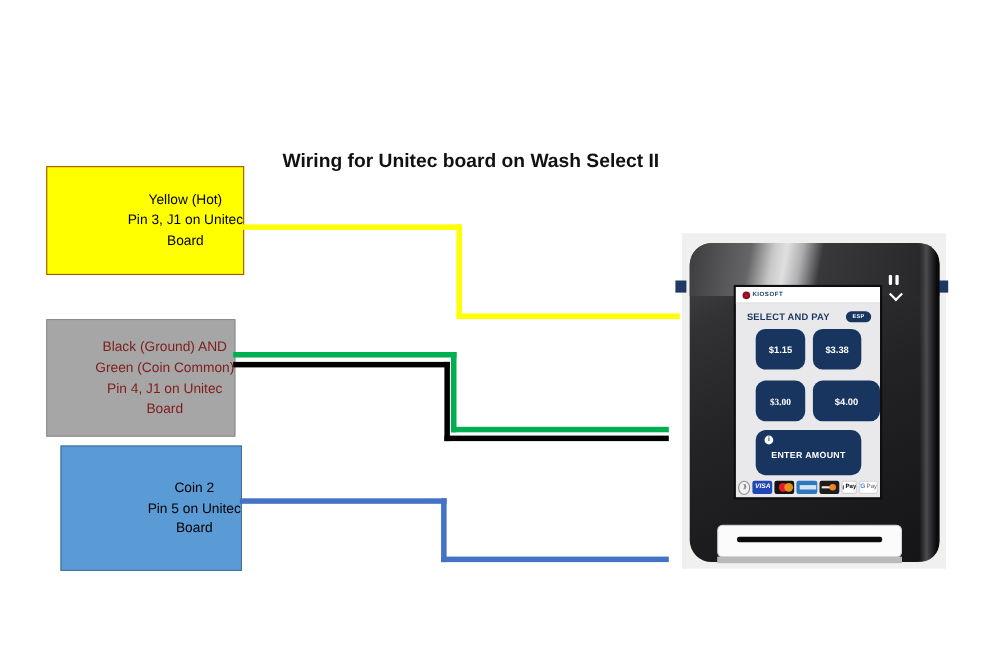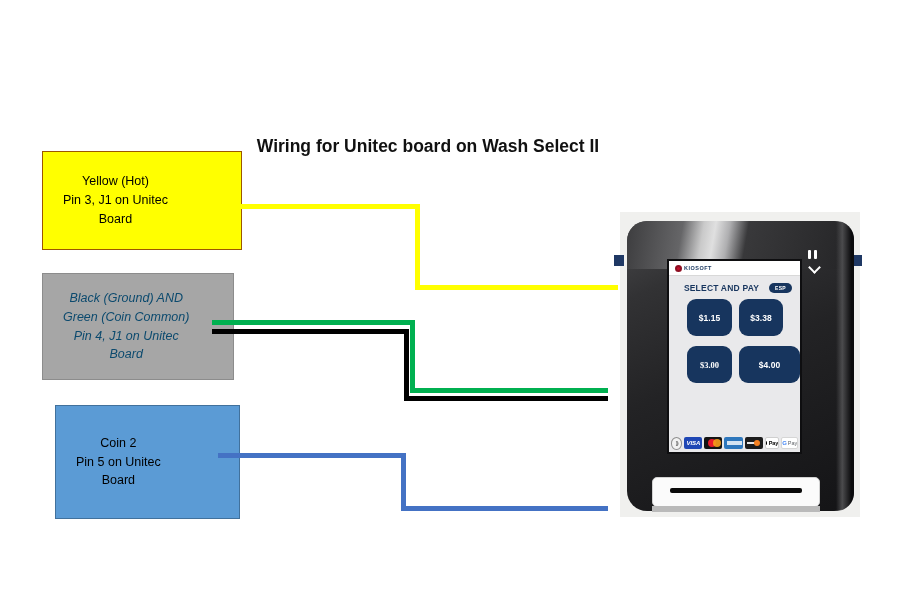--- a/index.html
+++ b/index.html
@@ -4,26 +4,26 @@
 <style>
   html,body{margin:0;padding:0;background:#ffffff;}
   #canvas{position:relative;width:902px;height:597px;background:#ffffff;overflow:hidden;
           font-family:"Liberation Sans",sans-serif;border-radius:24px;}
 
   
   .diagram-title{position:absolute;left:228px;top:136px;width:400px;text-align:center;
                  font-size:17.5px;font-weight:bold;color:#111;}
 
   
-  .label-box{position:absolute;display:flex;align-items:center;justify-content:flex-start;
-             text-align:center;font-size:12.5px;line-height:1.5;white-space:pre-line;padding-left:20px;}
+  .label-box{position:absolute;display:flex;align-items:center;justify-content:flex-end;
+             text-align:center;font-size:12.5px;line-height:1.5;white-space:pre-line;}
   .box-yellow{left:42px;top:151px;width:178px;height:97px;background:#ffff00;
               border:1.5px solid #9c5700;color:#000;}
-  .box-gray{left:42px;top:273px;width:170px;height:105px;background:#a6a6a6;
-            border:1.5px solid #8c8c8c;color:#0c4a6e;font-style:italic;}
+  .box-gray{left:42px;top:290px;width:170px;height:105px;background:#a6a6a6;
+            border:1.5px solid #8c8c8c;color:#7f1d1d;}
   .box-blue{left:55px;top:405px;width:163px;height:112px;background:#5b9bd5;
             border:1.5px solid #41719c;color:#000;}
 
   
   .wire{position:absolute;}
   .w-yellow{background:#ffff00;}
   .w-green{background:#00b050;}
   .w-black{background:#000000;}
   .w-blue{background:#4472c4;}
 
@@ -49,21 +49,21 @@
   
   .screen{position:absolute;left:42px;top:40px;width:131px;height:191px;background:#e9e9eb;
           box-shadow:0 0 0 2px #0e0e10;}
   .screen-header{position:absolute;left:0;top:0;right:0;height:15px;background:#ffffff;
                  display:flex;align-items:center;padding-left:6px;box-sizing:border-box;
                  border-bottom:1px solid #d8d8d8;}
   .brand-dot{width:7px;height:7px;border-radius:50%;background:#c0122c;border:2px solid #8f0e22;
              box-sizing:border-box;margin-right:2px;}
   .brand-text{font-size:5.5px;font-weight:bold;color:#17355e;letter-spacing:.5px;}
 
-  .select-pay{position:absolute;left:10px;top:22px;width:85px;text-align:center;
+  .select-pay{position:absolute;left:10px;top:22px;width:85px;text-align:left;
               font-size:8.5px;font-weight:bold;color:#17355e;letter-spacing:.2px;}
   .esp-pill{position:absolute;right:8px;top:22px;width:23px;height:10px;border-radius:5px;
             background:#17355e;color:#fff;font-size:5px;font-weight:bold;
             display:flex;align-items:center;justify-content:center;letter-spacing:.3px;}
 
   .amt-btn{position:absolute;width:45px;height:37px;border-radius:9px;background:#17355e;
            color:#fff;font-size:8.5px;font-weight:bold;display:flex;align-items:center;
            justify-content:center;}
   .amt-1{left:18px;top:38px;}
   .amt-2{left:70px;top:38px;width:44px;}
@@ -168,20 +168,24 @@
       </div>
 
       <div class="select-pay">SELECT AND PAY</div>
       <div class="esp-pill">ESP</div>
 
       <div class="amt-btn amt-1">$1.15</div>
       <div class="amt-btn amt-2">$3.38</div>
       <div class="amt-btn amt-3">$3.00</div>
       <div class="amt-btn amt-4">$4.00</div>
 
+      <div class="enter-btn">
+        <span class="enter-info">i</span>
+        <div class="enter-label">ENTER AMOUNT</div>
+      </div>
 
       <div class="pay-row">
         <span class="pay-chip chip-contactless">)))</span>
         <span class="pay-chip chip-visa">VISA</span>
         <span class="pay-chip chip-mc">
             <span class="mc-red"></span>
             <span class="mc-orange"></span>
           </span>
         <span class="pay-chip chip-amex">
             <span class="amex-band"></span>

